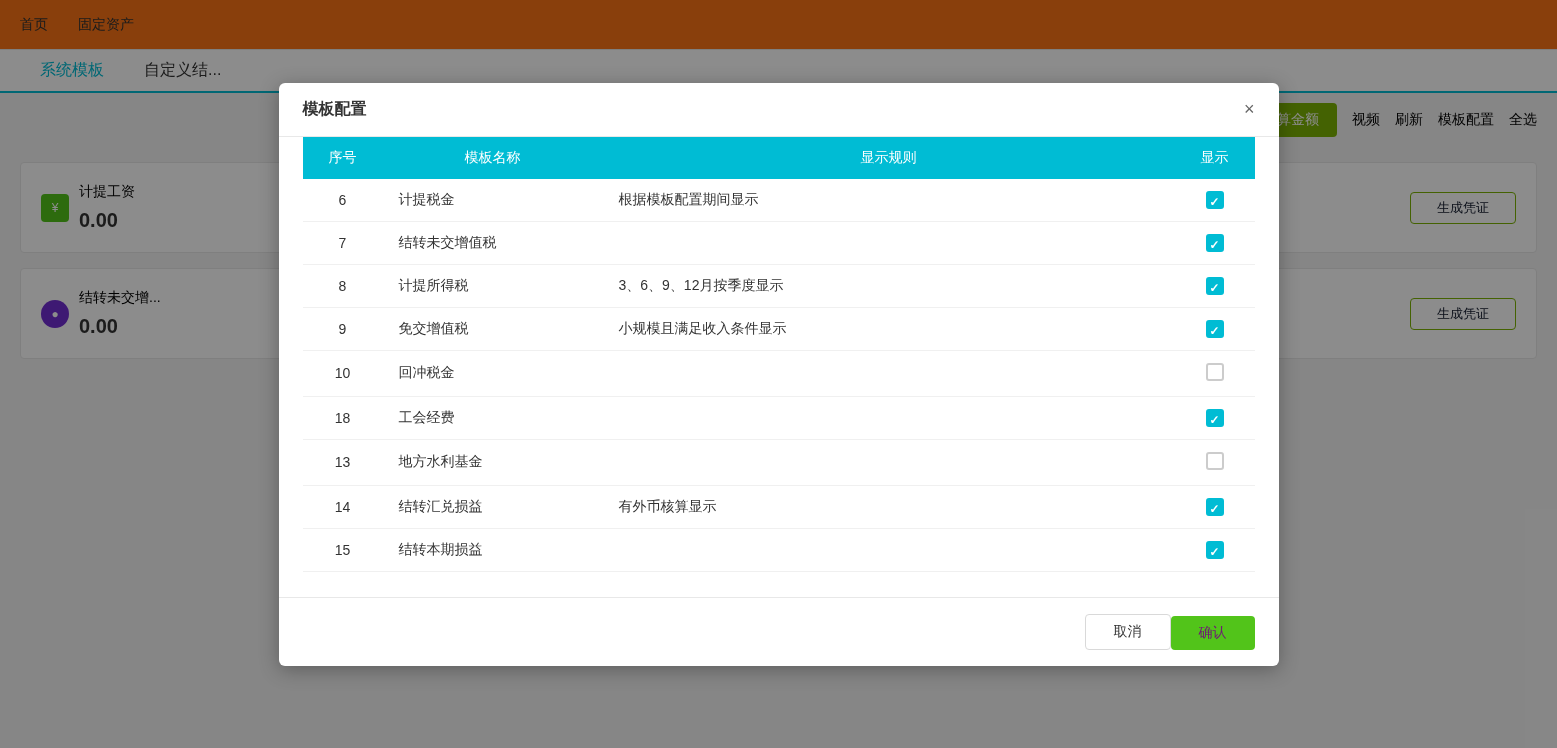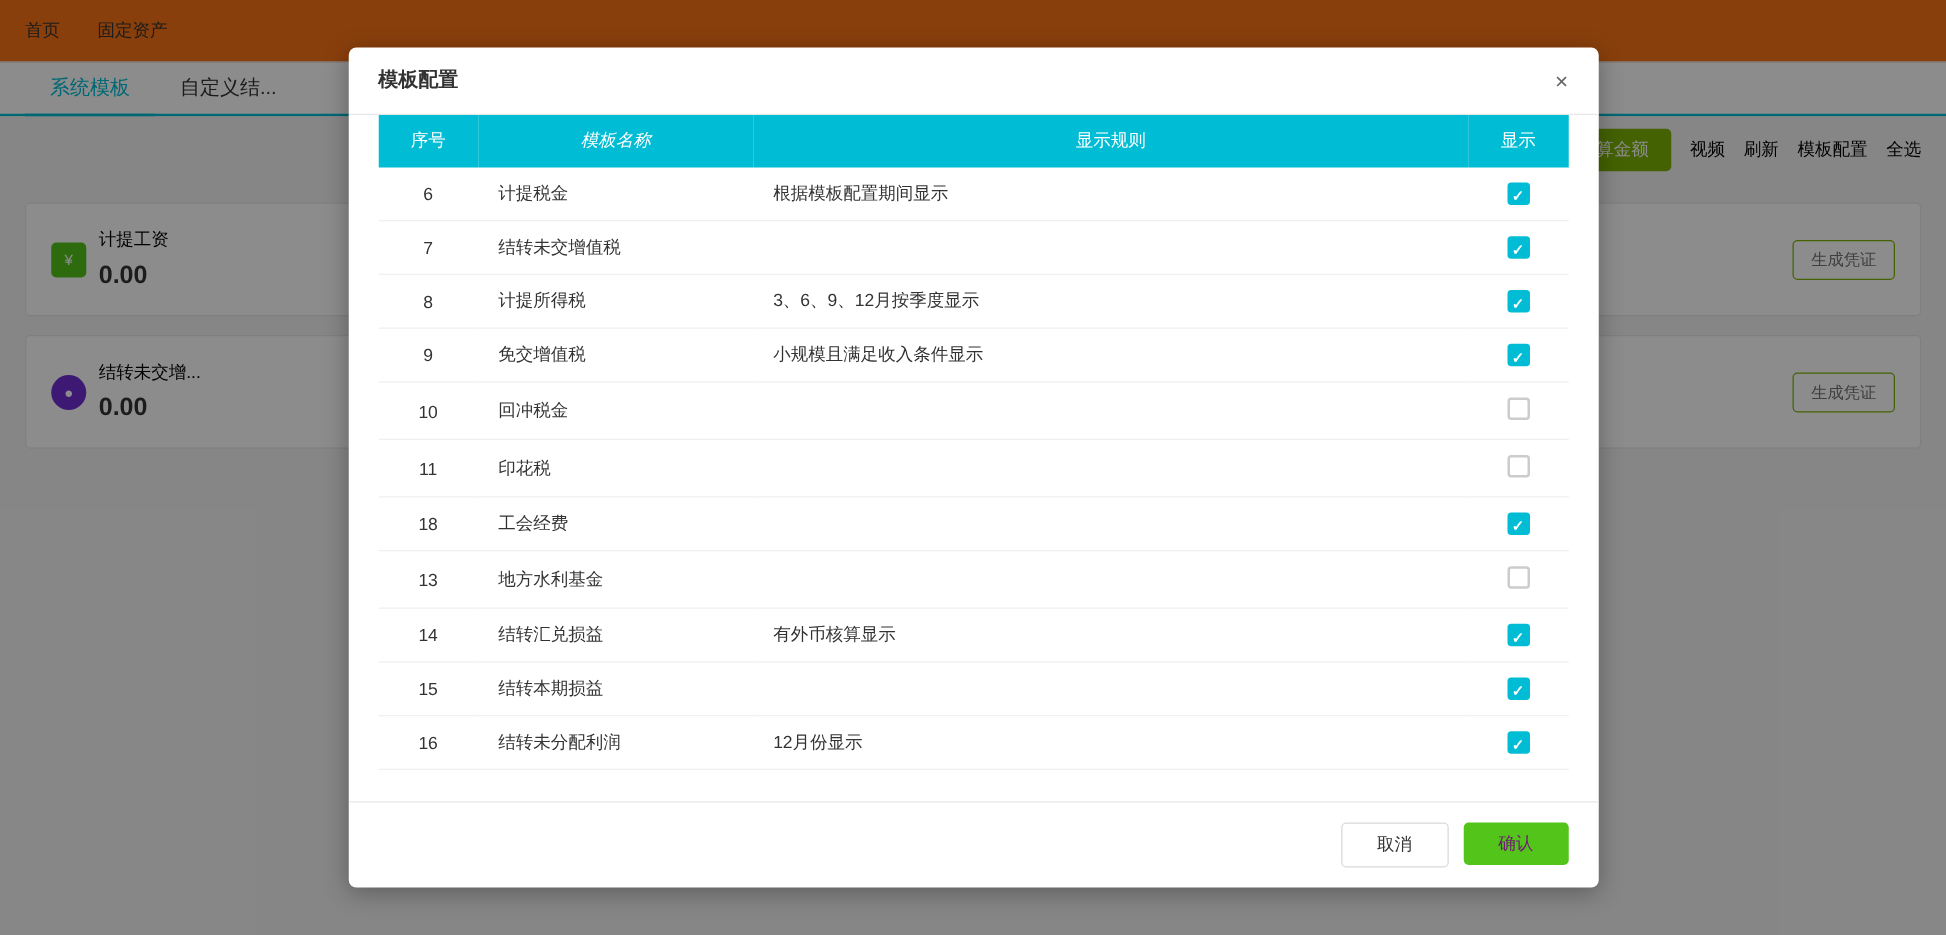--- a/index.html
+++ b/index.html
@@ -131,23 +131,23 @@
     }
 
     .card-actions {
       display: flex;
       align-items: center;
       gap: 10px;
     }
 
     .btn-generate {
       background: #fff;
-      color: #737373;
+      color: #0f172a;
       border: 1px solid #7cb305;
-      padding: 6px 14px;
+      padding: 6px 26px;
       border-radius: 4px;
       cursor: pointer;
       font-size: 13px;
     }
 
     
     .overlay {
       position: absolute;
       top: 0; left: 0;
       width: 100%; height: 100%;
@@ -217,21 +217,20 @@
       font-weight: normal;
       font-size: 14px;
     }
 
     .config-table thead th:first-child {
       width: 80px;
     }
 
     .config-table thead th:nth-child(2) {
       width: 220px;
-      font-style: italic;
     }
 
     .config-table thead th:nth-child(3) {
       
     }
 
     .config-table thead th:last-child {
       width: 80px;
     }
 
@@ -286,25 +285,24 @@
       width: 6px;
     }
     .modal-body::-webkit-scrollbar-thumb {
       background: #ccc;
       border-radius: 3px;
     }
 
     
     .modal-footer {
       display: flex;
-      align-items: flex-start;
+      align-items: flex-end;
       justify-content: flex-end;
       padding: 16px 24px;
       border-top: 1px solid #e8e8e8;
-      gap: 12px;
     }
 
     .btn-cancel {
       background: #fff;
       color: #333;
       border: 1px solid #d9d9d9;
       padding: 8px 28px;
       border-radius: 4px;
       cursor: pointer;
       font-size: 14px;
@@ -413,26 +411,20 @@
               <td>小规模且满足收入条件显示</td>
               <td><div class="cb-checked" style="display: inline-block;"></div></td>
             </tr>
             <tr>
               <td>10</td>
               <td>回冲税金</td>
               <td></td>
               <td><div class="cb-unchecked" style="display: inline-block;"></div></td>
             </tr>
             <tr>
-              <td>11</td>
-              <td>印花税</td>
-              <td></td>
-              <td><div class="cb-unchecked" style="display: inline-block;"></div></td>
-            </tr>
-            <tr>
               <td>18</td>
               <td>工会经费</td>
               <td></td>
               <td><div class="cb-checked" style="display: inline-block;"></div></td>
             </tr>
             <tr>
               <td>13</td>
               <td>地方水利基金</td>
               <td></td>
               <td><div class="cb-unchecked" style="display: inline-block;"></div></td>
@@ -440,26 +432,20 @@
             <tr>
               <td>14</td>
               <td>结转汇兑损益</td>
               <td>有外币核算显示</td>
               <td><div class="cb-checked" style="display: inline-block;"></div></td>
             </tr>
             <tr>
               <td>15</td>
               <td>结转本期损益</td>
               <td></td>
-              <td><div class="cb-checked" style="display: inline-block;"></div></td>
-            </tr>
-            <tr>
-              <td>16</td>
-              <td>结转未分配利润</td>
-              <td>12月份显示</td>
               <td><div class="cb-checked" style="display: inline-block;"></div></td>
             </tr>
           </tbody>
       </table>
     </div>
 
     <div class="modal-footer">
       <button class="btn-cancel">取消</button>
       <button class="btn-confirm">确认</button>
     </div>

